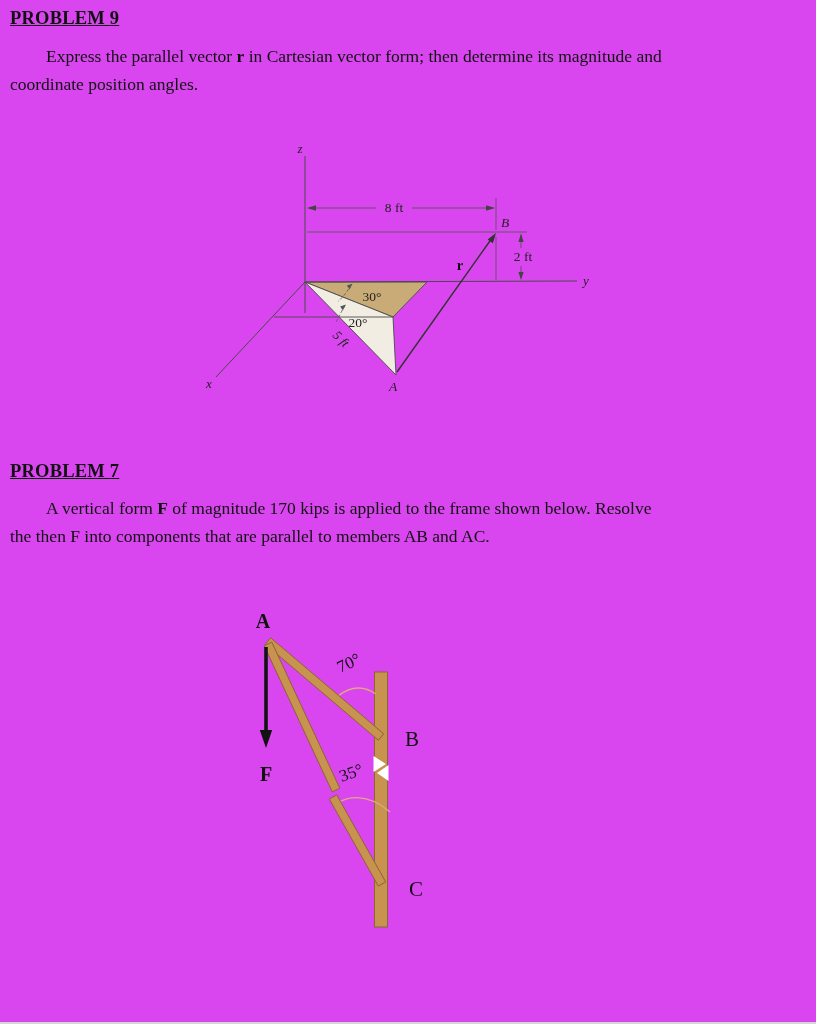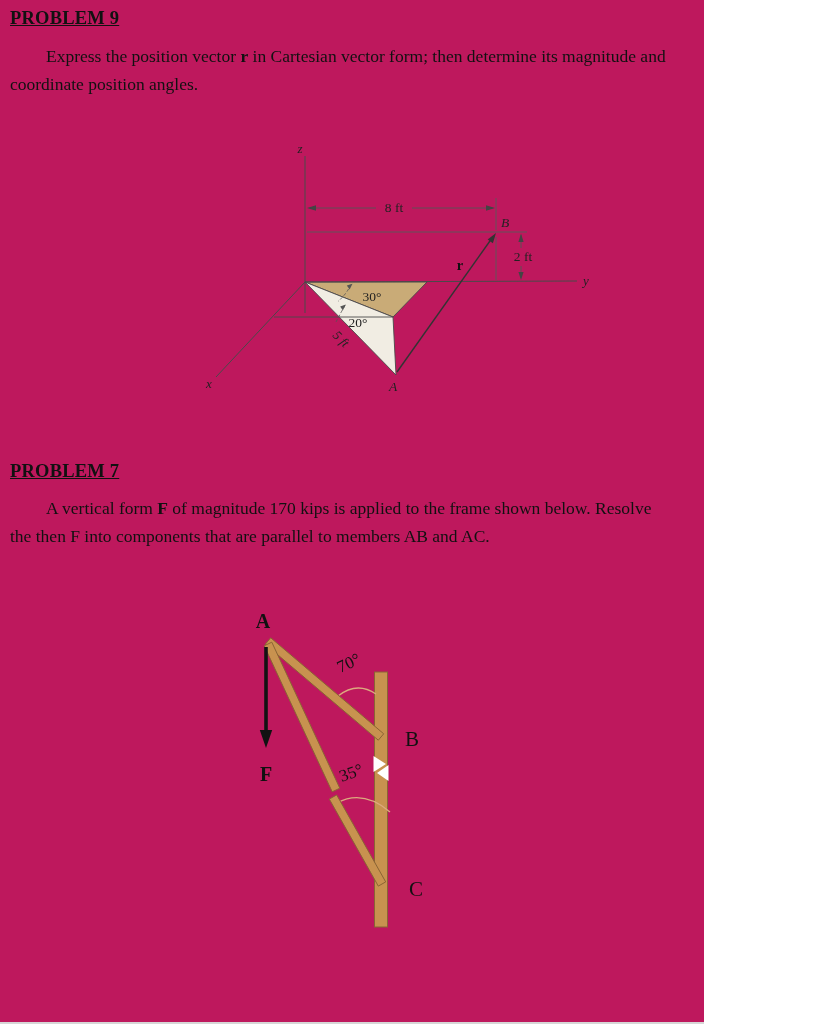--- a/index.html
+++ b/index.html
@@ -1,17 +1,17 @@
 <!DOCTYPE html>
 <html><head>
 <meta charset="utf-8">
 <style>
   html,body{margin:0;padding:0;background:#ffffff;}
   .page{
-    position:relative;width:704px;height:1024px;background:#be185d;overflow:hidden;
+    position:relative;width:816px;height:1024px;background:#d946ef;overflow:hidden;
     font-family:"Liberation Serif", serif;color:#111;
   }
   .ptitle{
     position:absolute;left:10px;font-size:18.5px;font-weight:bold;
     text-decoration:underline;letter-spacing:.2px;white-space:nowrap;
   }
   .para{
     position:absolute;left:10px;width:770px;font-size:17.5px;line-height:28px;
   }
   .pline{white-space:nowrap;}
@@ -20,21 +20,21 @@
   .bottom-edge{position:absolute;left:0;bottom:0;width:816px;height:2px;background:#d6d6d6;}
 </style>
 </head>
 <body>
 
 <div class="page">
 
   <div class="ptitle" style="top:8px;">PROBLEM 9</div>
 
   <div class="para" style="top:42px;">
-    <div class="pline"><span class="indent"></span><span>Express the position vector </span><b>r</b><span> in Cartesian vector form; then determine its magnitude and</span></div>
+    <div class="pline"><span class="indent"></span><span>Express the parallel vector </span><b>r</b><span> in Cartesian vector form; then determine its magnitude and</span></div>
     <div class="pline">coordinate position angles.</div>
   </div>
 
   <svg style="position:absolute;left:180px;top:140px;" width="420" height="260" viewBox="180 140 420 260" xmlns="http://www.w3.org/2000/svg">
 
     <polygon points="305,282 427,282 393,317" fill="#c9ab77" stroke="#4a4a4a" stroke-width="0.9"></polygon>
     <polygon points="305,282 393,317 396,375" fill="#f1ede3" stroke="#4a4a4a" stroke-width="0.9"></polygon>
 
     <line x1="305" y1="156" x2="305" y2="313" stroke="#4a4a4a" stroke-width="1"></line>
     <line x1="305" y1="282" x2="577" y2="281" stroke="#4a4a4a" stroke-width="1"></line>

